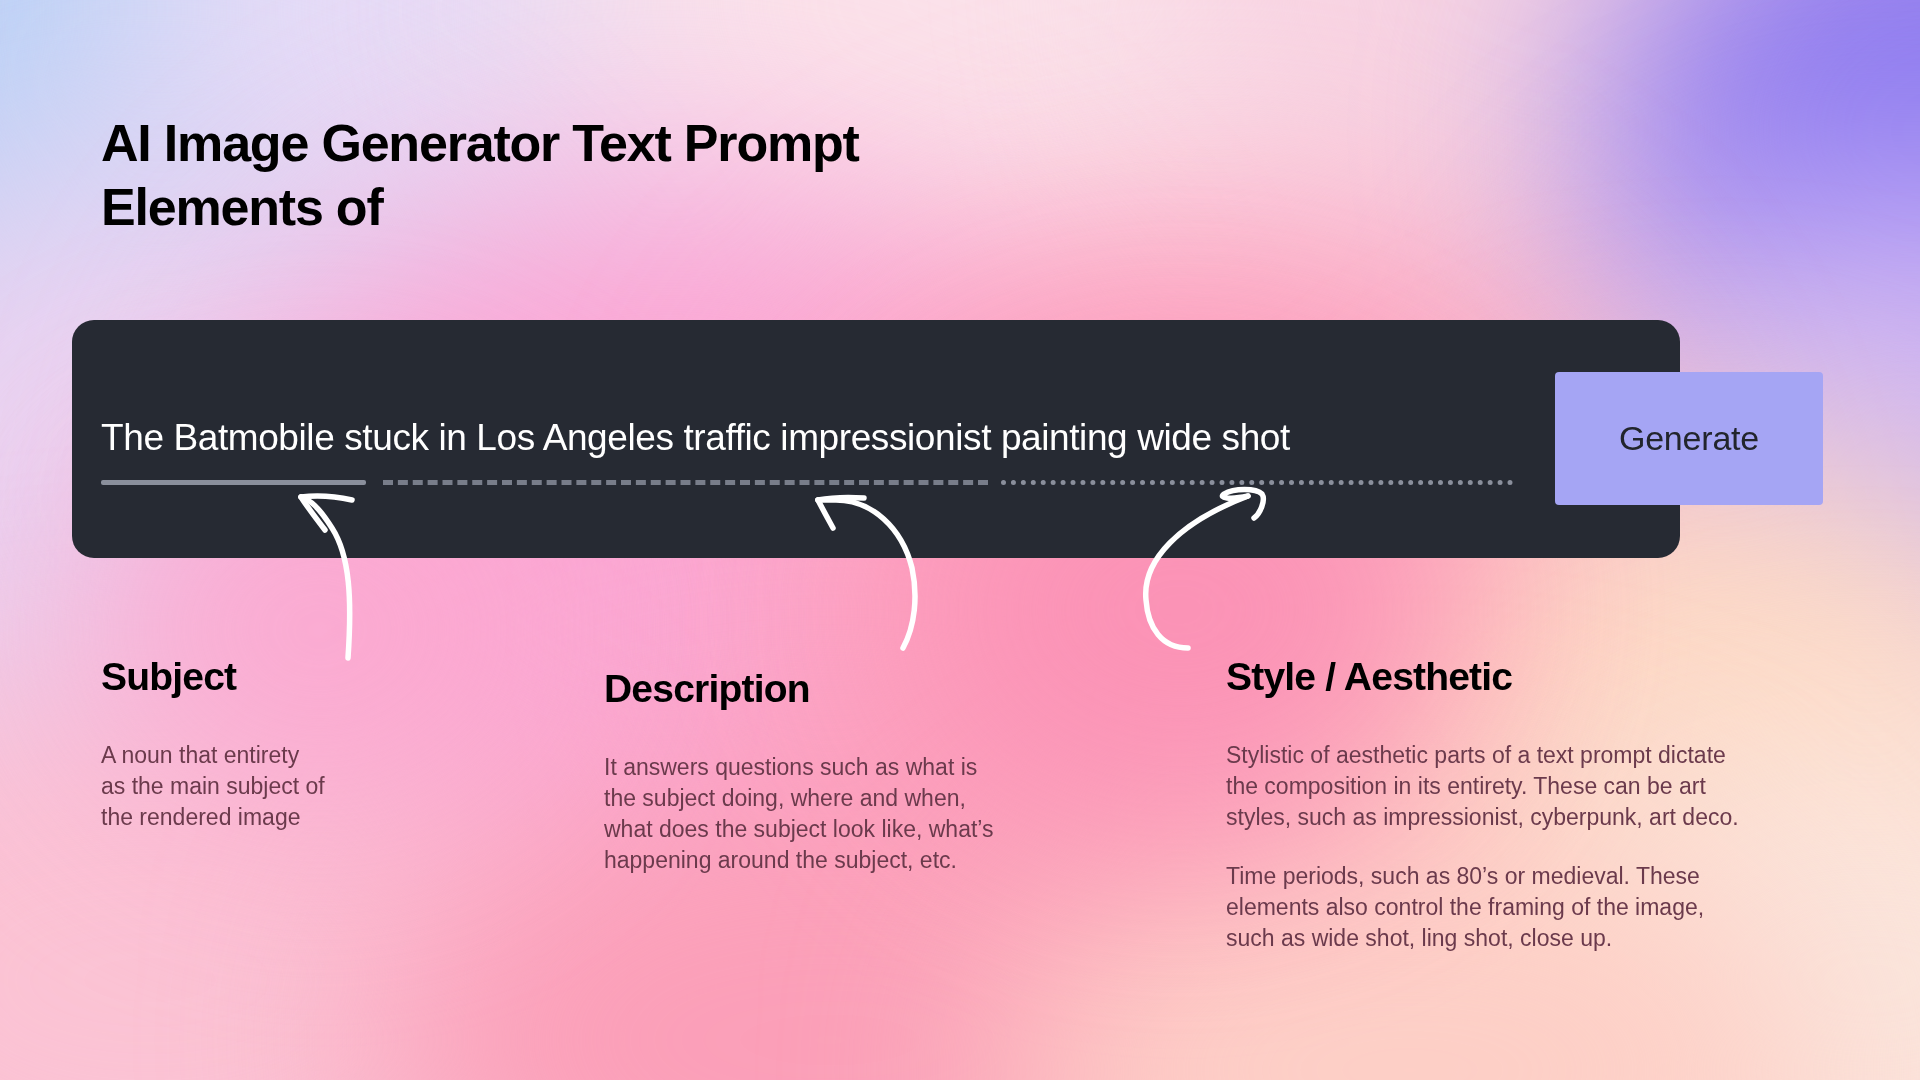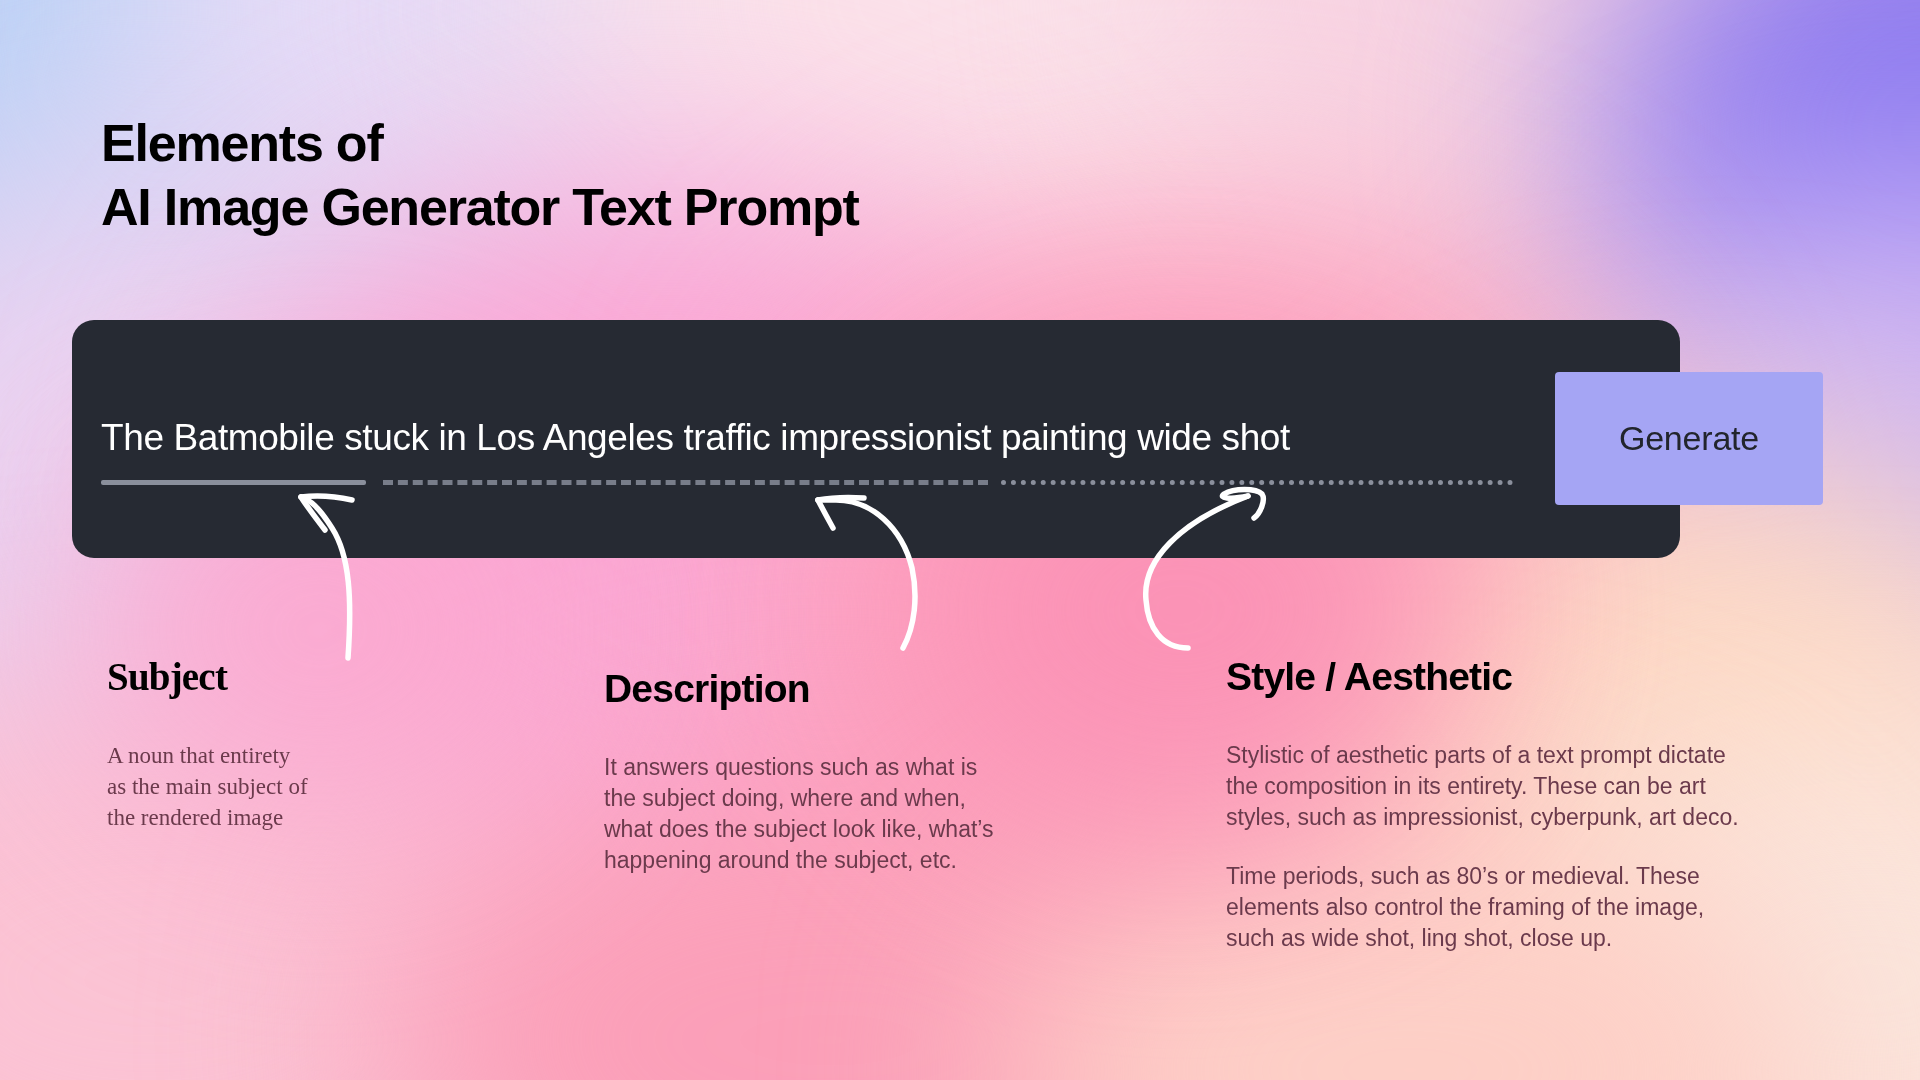--- a/index.html
+++ b/index.html
@@ -141,21 +141,21 @@
     width: 1920px;
     height: 1080px;
     pointer-events: none;
   }
 
   
   .col {
     position: absolute;
     top: 654px;
   }
-  #col-subject     { left: 107px;  width: 330px; font-family: Liberation Serif, serif; }
+  #col-subject     { left: 101px;  width: 330px; }
   #col-description { left: 604px;  width: 480px; margin-top: 12px; }
   #col-style       { left: 1226px; width: 620px; }
 
   .col-title {
     color: #000000;
     font-weight: bold;
     font-size: 39px;
     line-height: 46px;
     letter-spacing: -0.8px;
     margin: 0 0 40px 0;
@@ -188,22 +188,22 @@
     <div class="blob b12"></div>
   <div class="blob b13"></div>
     <div class="blob b14"></div>
     <div class="blob b15"></div>
   <div class="blob b16"></div>
 </div>
 
 <div id="page">
 
   <h1 id="title-block">
+    <span class="line">AI Image Generator Text Prompt</span>
     <span class="line">Elements of</span>
-    <span class="line">AI Image Generator Text Prompt</span>
   </h1>
 
   <div id="prompt-bar">
 
     <div id="prompt-input-wrap">
       <div id="prompt-text" title="Enter your prompt">The Batmobile stuck in Los Angeles traffic impressionist painting wide shot</div>
     </div>
 
     <div id="prompt-underlines">
       <span class="seg solid"></span>

